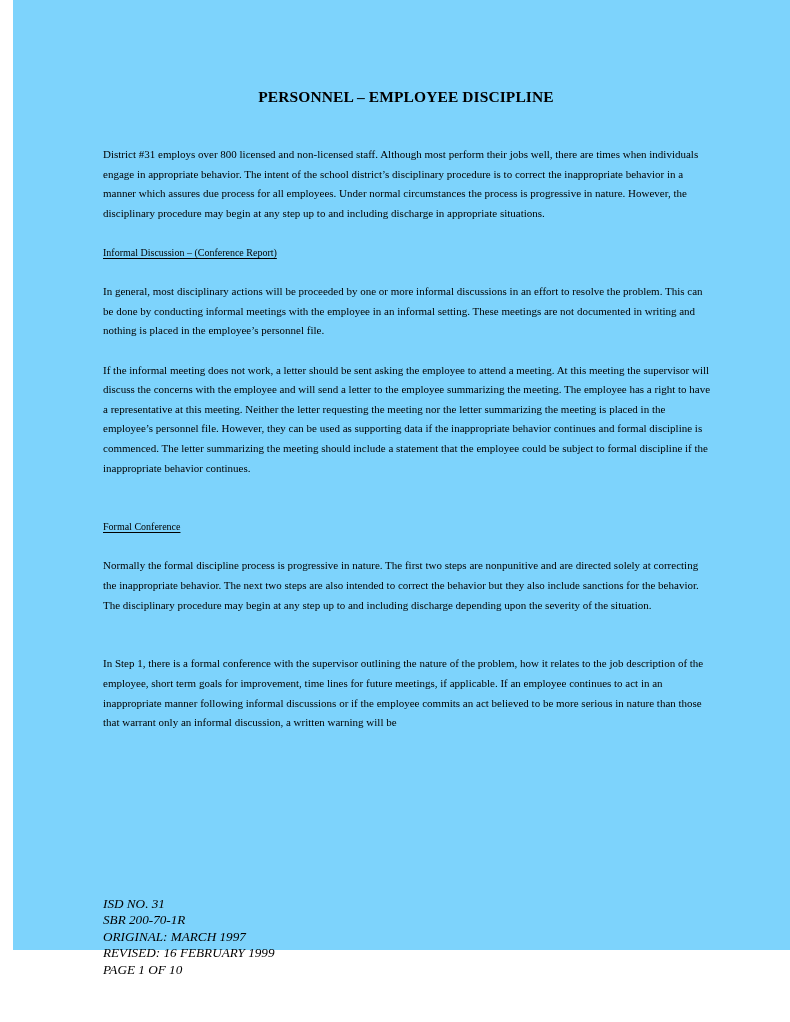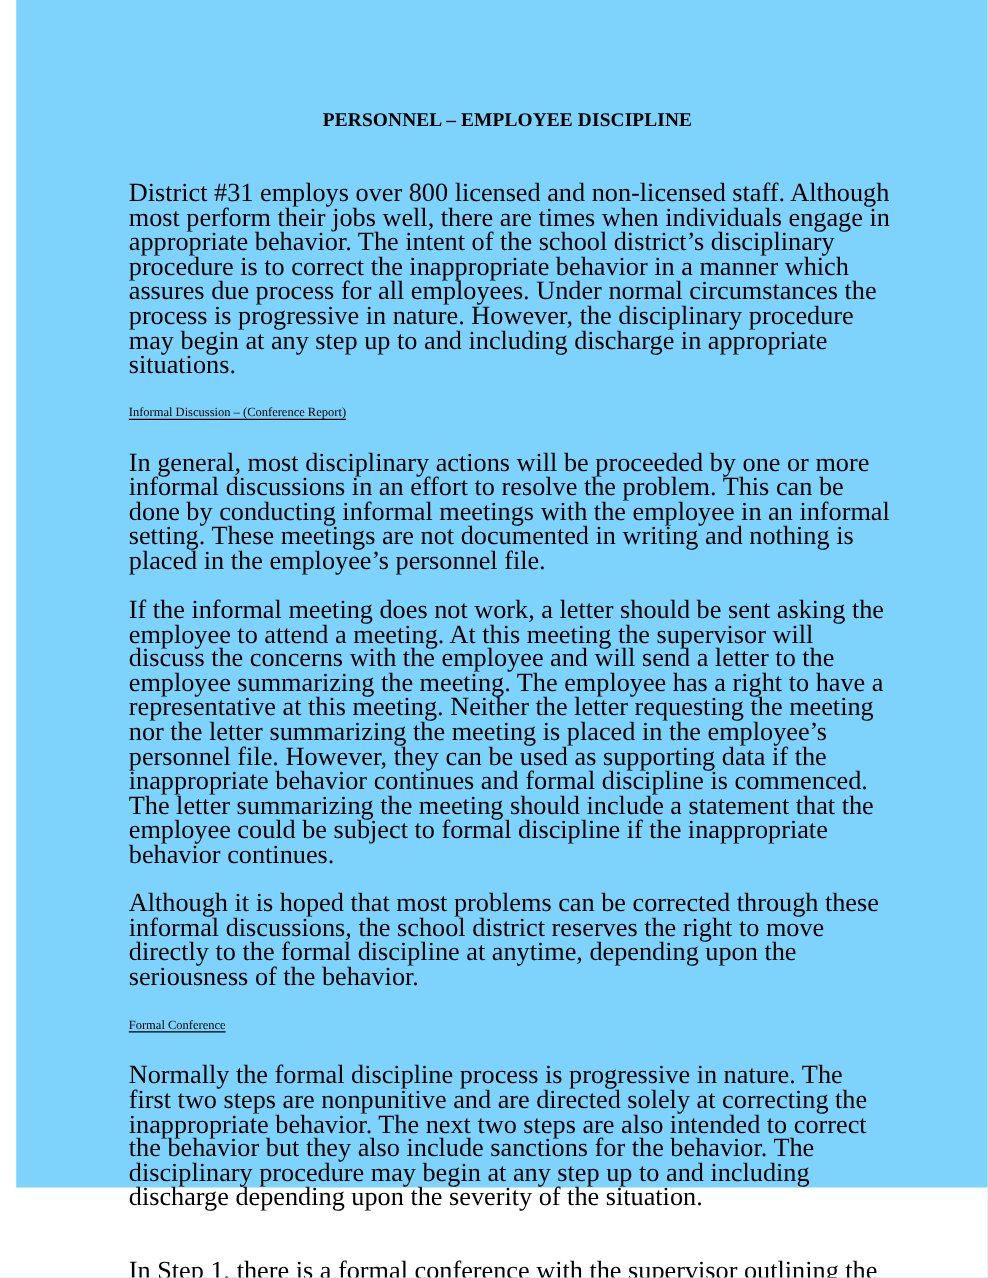--- a/index.html
+++ b/index.html
@@ -35,21 +35,21 @@
     font-size: 15.5px;
     letter-spacing: 0.1px;
     margin: 0 0 0 0;
     padding-right: 4px;
   }
   .spacer-after-title {
     height: 39px;
   }
   p.body-para {
     margin: 0;
-    font-size: 21px;
+    font-size: 11px;
     line-height: 19.6px;
     text-align: left;
     text-rendering: optimizeLegibility;
   }
   .para-gap {
     height: 19.6px;
   }
   h2.section-heading {
     margin: 0;
     font-size: 10px;
@@ -83,24 +83,32 @@
     <div class="spacer-after-title"></div>
     <div id="blocks-container">
         <p class="body-para">District #31 employs over 800 licensed and non-licensed staff. Although most perform their jobs well, there are times when individuals engage in appropriate behavior. The intent of the school district’s disciplinary procedure is to correct the inappropriate behavior in a manner which assures due process for all employees. Under normal circumstances the process is progressive in nature. However, the disciplinary procedure may begin at any step up to and including discharge in appropriate situations.</p>
         <div class="para-gap"></div>
         <h2 class="section-heading"><span class="heading-text">Informal Discussion – (Conference Report)</span></h2>
         <div class="para-gap"></div>
         <p class="body-para">In general, most disciplinary actions will be proceeded by one or more informal discussions in an effort to resolve the problem. This can be done by conducting informal meetings with the employee in an informal setting. These meetings are not documented in writing and nothing is placed in the employee’s personnel file.</p>
         <div class="para-gap"></div>
         <p class="body-para">If the informal meeting does not work, a letter should be sent asking the employee to attend a meeting. At this meeting the supervisor will discuss the concerns with the employee and will send a letter to the employee summarizing the meeting. The employee has a right to have a representative at this meeting. Neither the letter requesting the meeting nor the letter summarizing the meeting is placed in the employee’s personnel file. However, they can be used as supporting data if the inappropriate behavior continues and formal discipline is commenced. The letter summarizing the meeting should include a statement that the employee could be subject to formal discipline if the inappropriate behavior continues.</p>
         <div class="para-gap"></div>
-        <p class="body-para">Although it is hoped that most problems can be corrected through these informal discussions, the school district reserves the right to move directly to the formal discipline at anytime, depending upon the seriousness of the behavior.</p>
         <div class="para-gap"></div>
         <h2 class="section-heading"><span class="heading-text">Formal Conference</span></h2>
         <div class="para-gap"></div>
         <p class="body-para">Normally the formal discipline process is progressive in nature. The first two steps are nonpunitive and are directed solely at correcting the inappropriate behavior. The next two steps are also intended to correct the behavior but they also include sanctions for the behavior. The disciplinary procedure may begin at any step up to and including discharge depending upon the severity of the situation.</p>
         <div class="para-gap"></div>
         <div class="para-gap"></div>
         <p class="body-para">In Step 1, there is a formal conference with the supervisor outlining the nature of the problem, how it relates to the job description of the employee, short term goals for improvement, time lines for future meetings, if applicable. If an employee continues to act in an inappropriate manner following informal discussions or if the employee commits an act believed to be more serious in nature than those that warrant only an informal discussion, a written warning will be</p>
       </div>
   </div>
 
+  <div class="footer">
+    <div id="footer-container">
+        <div>ISD NO. 31</div>
+        <div>SBR 200-70-1R</div>
+        <div>ORIGINAL: MARCH 1997</div>
+        <div>REVISED: 16 FEBRUARY 1999</div>
+        <div>PAGE 1 OF 10</div>
+      </div>
+  </div>
 </div>
 
 </body></html>

